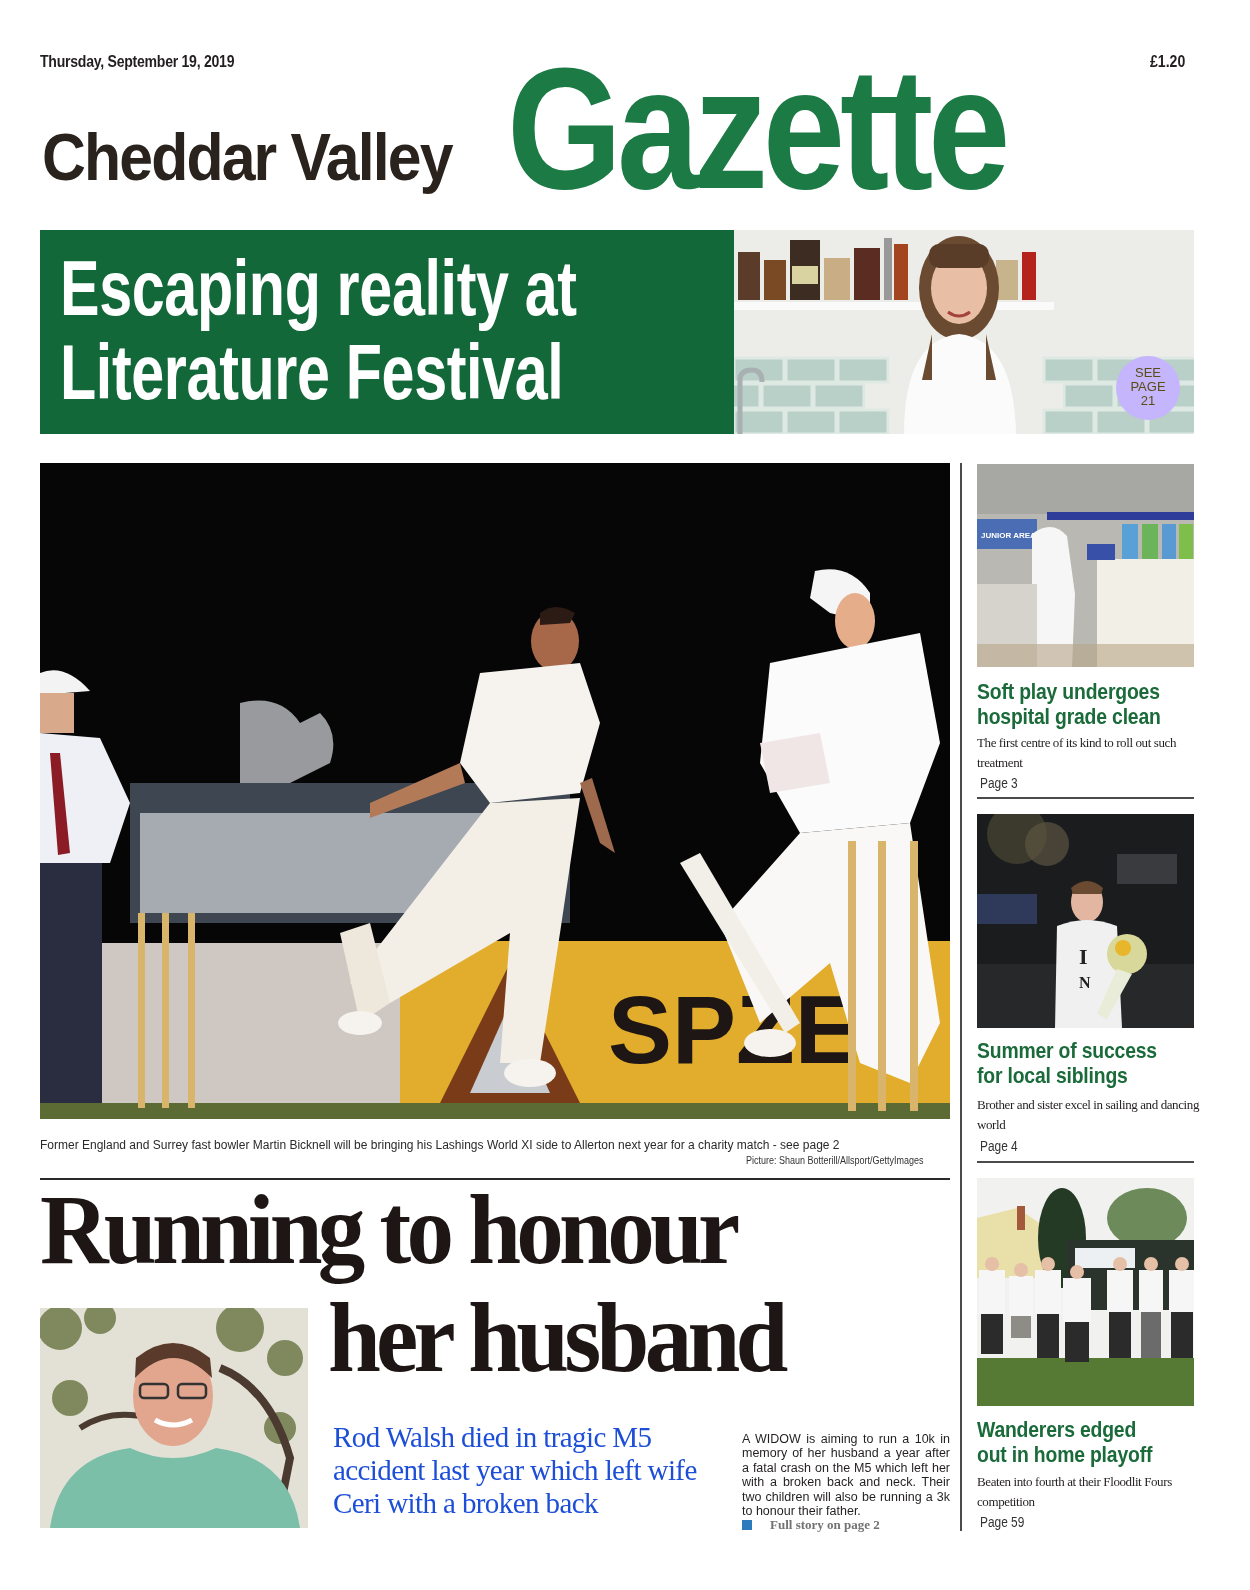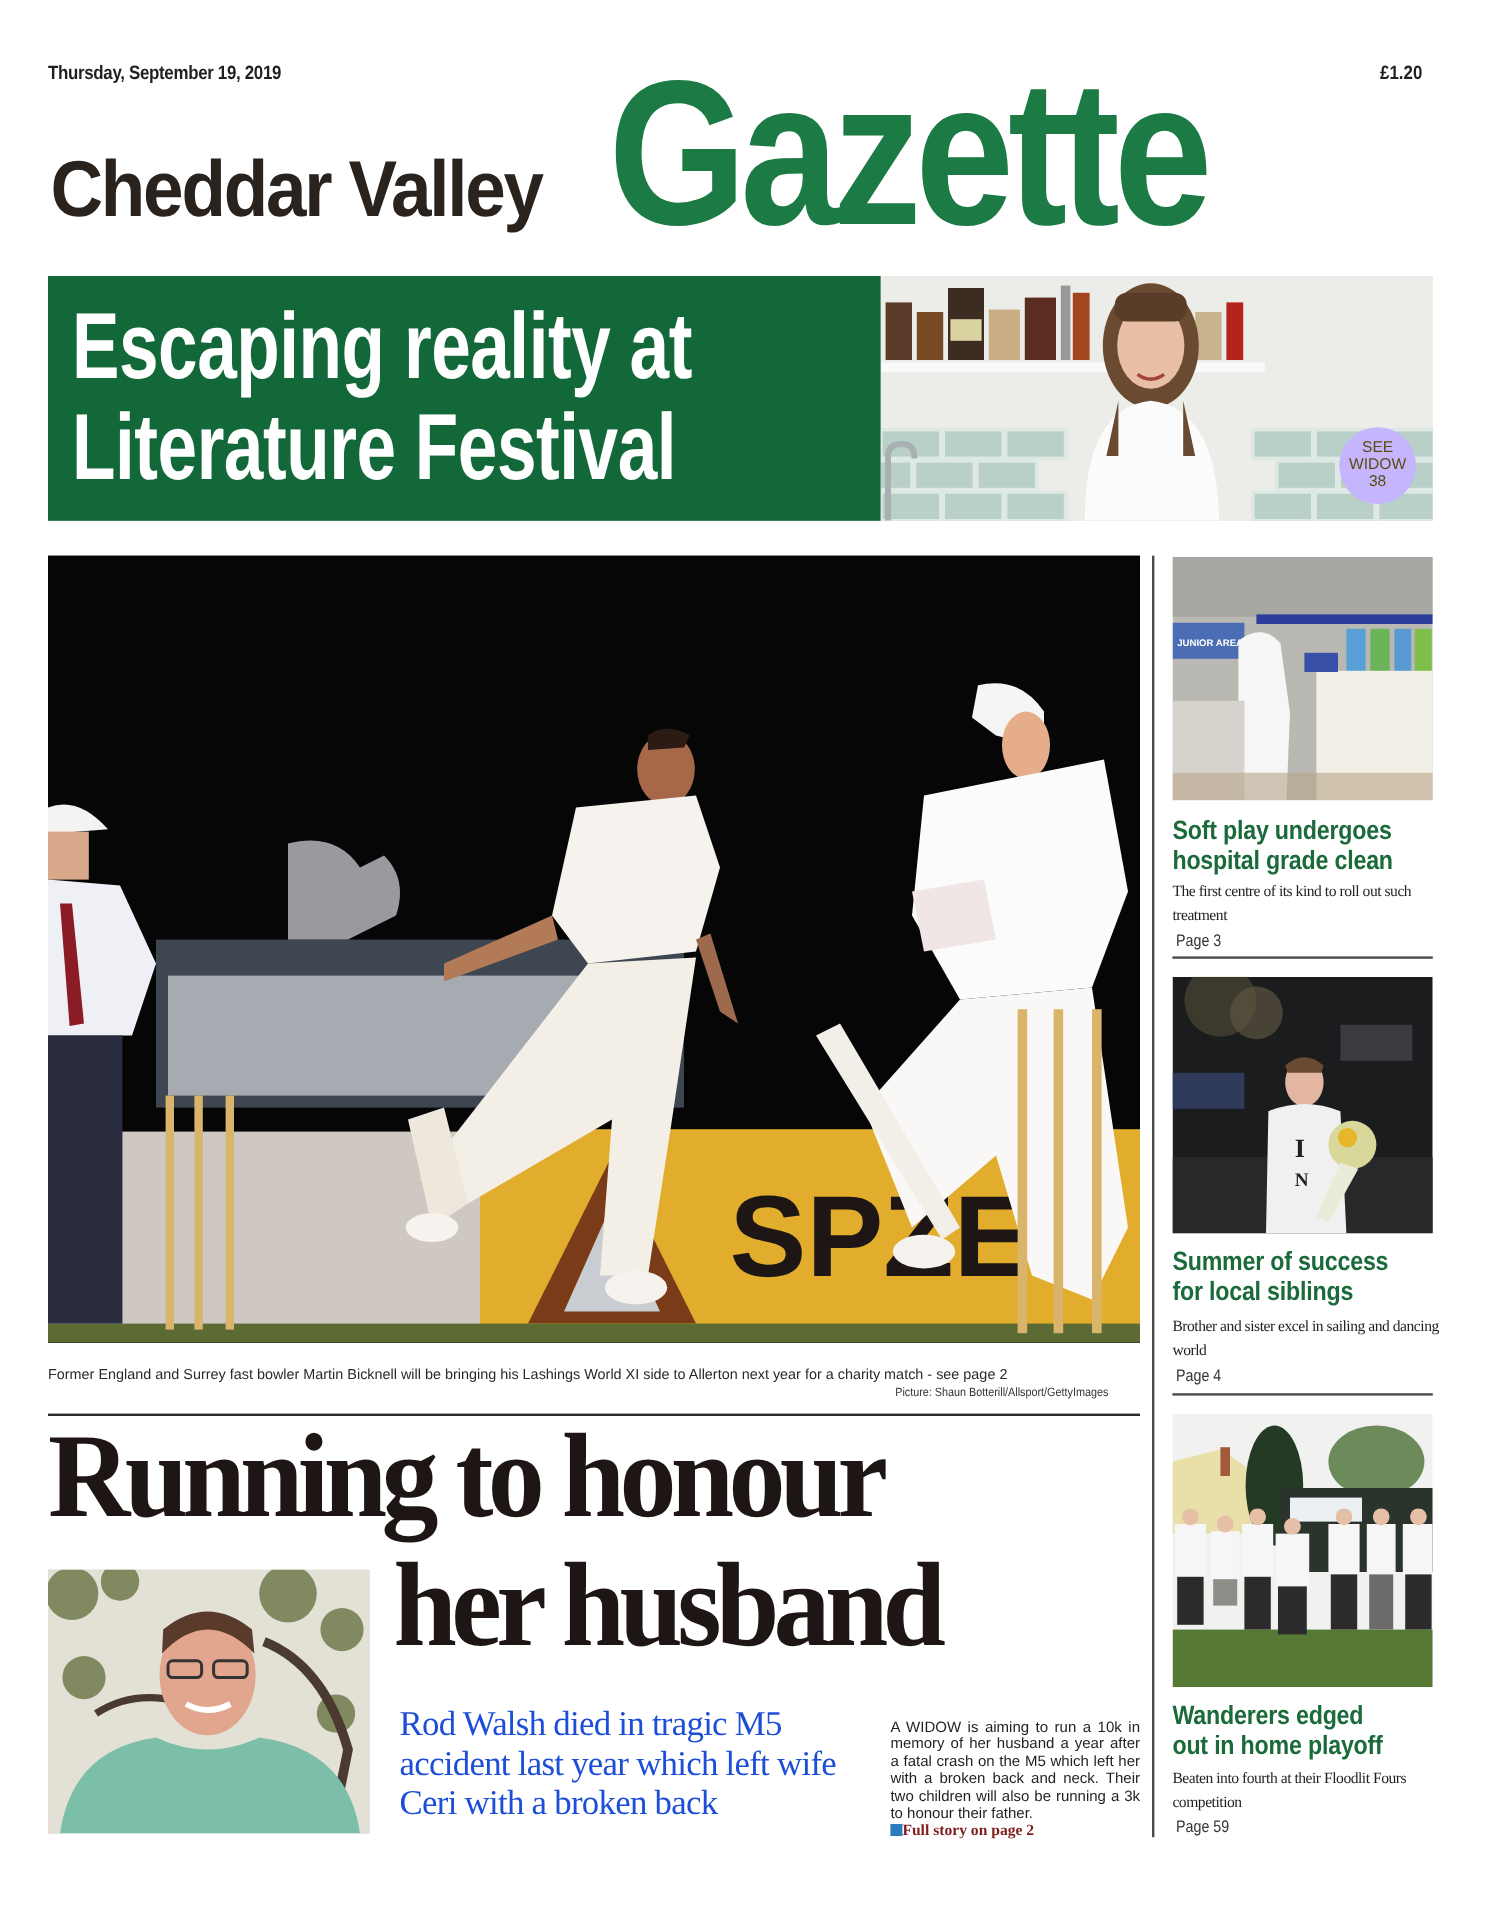--- a/index.html
+++ b/index.html
@@ -27,21 +27,21 @@
   .rule-main { left: 40px; top: 1178px; width: 910px; height: 2px; background: #2a2a2a; }
 
   
   .headline1 { left: 40px; top: 1180px; font-family: "Liberation Serif", serif; font-weight: bold; font-size: 100px; letter-spacing: -5px; color: #1d1614; line-height: 1; transform: scaleX(0.95); transform-origin: left top; white-space: nowrap; }
   .headline2 { left: 328px; top: 1288px; font-family: "Liberation Serif", serif; font-weight: bold; font-size: 100px; letter-spacing: -5px; color: #1d1614; line-height: 1; transform: scaleX(0.95); transform-origin: left top; white-space: nowrap; }
 
   .man-photo { left: 40px; top: 1308px; width: 268px; height: 220px; overflow: hidden; background: #d7d7cf; }
 
   .standfirst { left: 333px; top: 1421px; width: 380px; font-family: "Liberation Serif", serif; font-size: 29px; line-height: 33px; color: #1d4ed8; letter-spacing: -0.6px; }
   .body-copy { left: 742px; top: 1432px; width: 208px; font-family: Liberation Sans, sans-serif; font-size: 12.5px; line-height: 14.4px; color: #231f20; text-align: justify; }
-  .full-story { left: 742px; top: 1517px; font-family: "Liberation Serif", serif; font-weight: bold; font-size: 13px; color: #7f1d1d; display: flex; align-items: center; gap: 0; }
+  .full-story { left: 742px; top: 1517px; font-family: "Liberation Serif", serif; font-weight: bold; font-size: 13px; color: #737373; display: flex; align-items: center; gap: 18px; }
   .full-story .sq { width: 10px; height: 10px; background: #2b7bbd; display: inline-block; }
 
   
   .col-divider { left: 960px; top: 463px; width: 2px; height: 1068px; background: #4b4b4b; }
   .side-photo { left: 977px; width: 217px; overflow: hidden; }
   .side-head { left: 977px; width: 230px; font-size: 22px; font-weight: bold; color: #1a6a3a; line-height: 25px; letter-spacing: -0.2px; transform: scaleX(0.88); transform-origin: left top; white-space: nowrap; }
   .side-sub { left: 977px; width: 225px; font-family: "Liberation Serif", serif; font-size: 13px; line-height: 20px; color: #231f20; letter-spacing: -0.4px; }
   .side-page { left: 980px; font-size: 14px; color: #333; transform: scaleX(0.85); transform-origin: left top; }
   .side-rule { left: 977px; width: 217px; height: 2px; background: #4b4b4b; }
 
@@ -106,22 +106,22 @@
     <path d="M170 204 Q170 110 225 104 Q280 110 282 204 Z" fill="#fbfbfb"></path>
     <path d="M198 104 L198 150 L188 150 Z" fill="#6b4a32"></path>
     <path d="M252 104 L252 150 L262 150 Z" fill="#6b4a32"></path>
     <path d="M214 82 Q225 90 236 82" stroke="#a3433a" stroke-width="3" fill="none"></path>
 
     <path d="M6 204 L6 150 Q6 140 18 140 Q28 140 28 152" stroke="#a9b0b2" stroke-width="5" fill="none"></path>
   </svg>
 </div>
 <div class="abs see-page">
   <div>SEE</div>
-  <div>WIDOW</div>
-  <div>38</div>
+  <div>PAGE</div>
+  <div>21</div>
 </div>
 
 <div class="abs main-photo">
   <svg width="910" height="656" viewBox="0 0 910 656">
     <rect width="910" height="656" fill="#060607"></rect>
 
     <rect x="90" y="320" width="440" height="140" fill="#3e4651"></rect>
     <g fill="#c9ccd1" opacity="0.75">
       <path d="M200 240 Q240 230 260 260 L280 250 Q300 270 290 300 L250 320 L200 320 Z"></path>
       <rect x="100" y="350" width="420" height="100"></rect>

